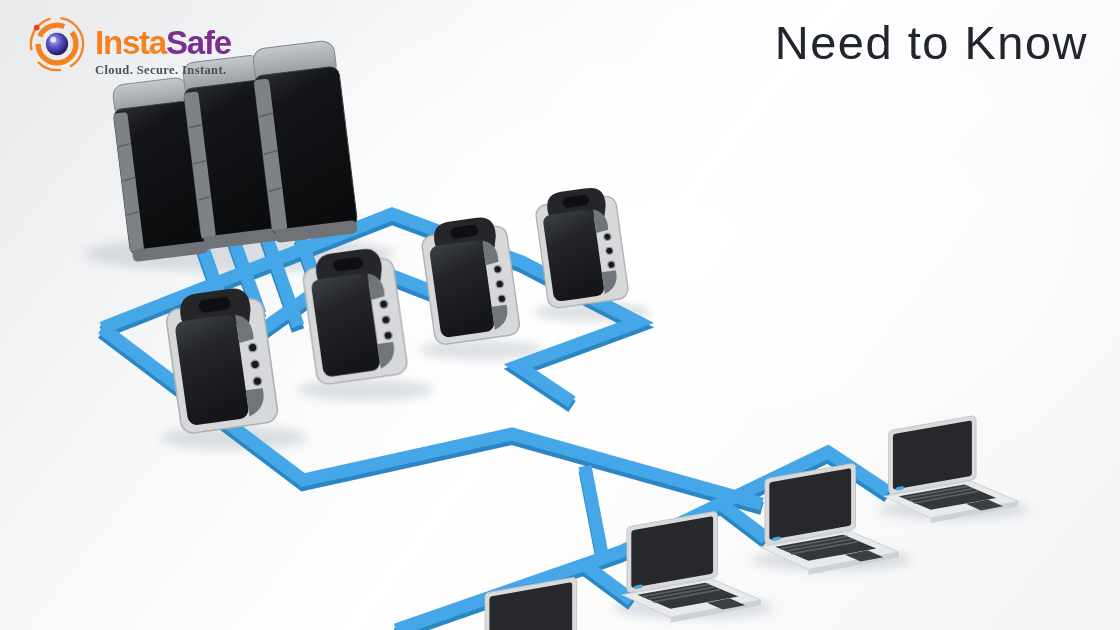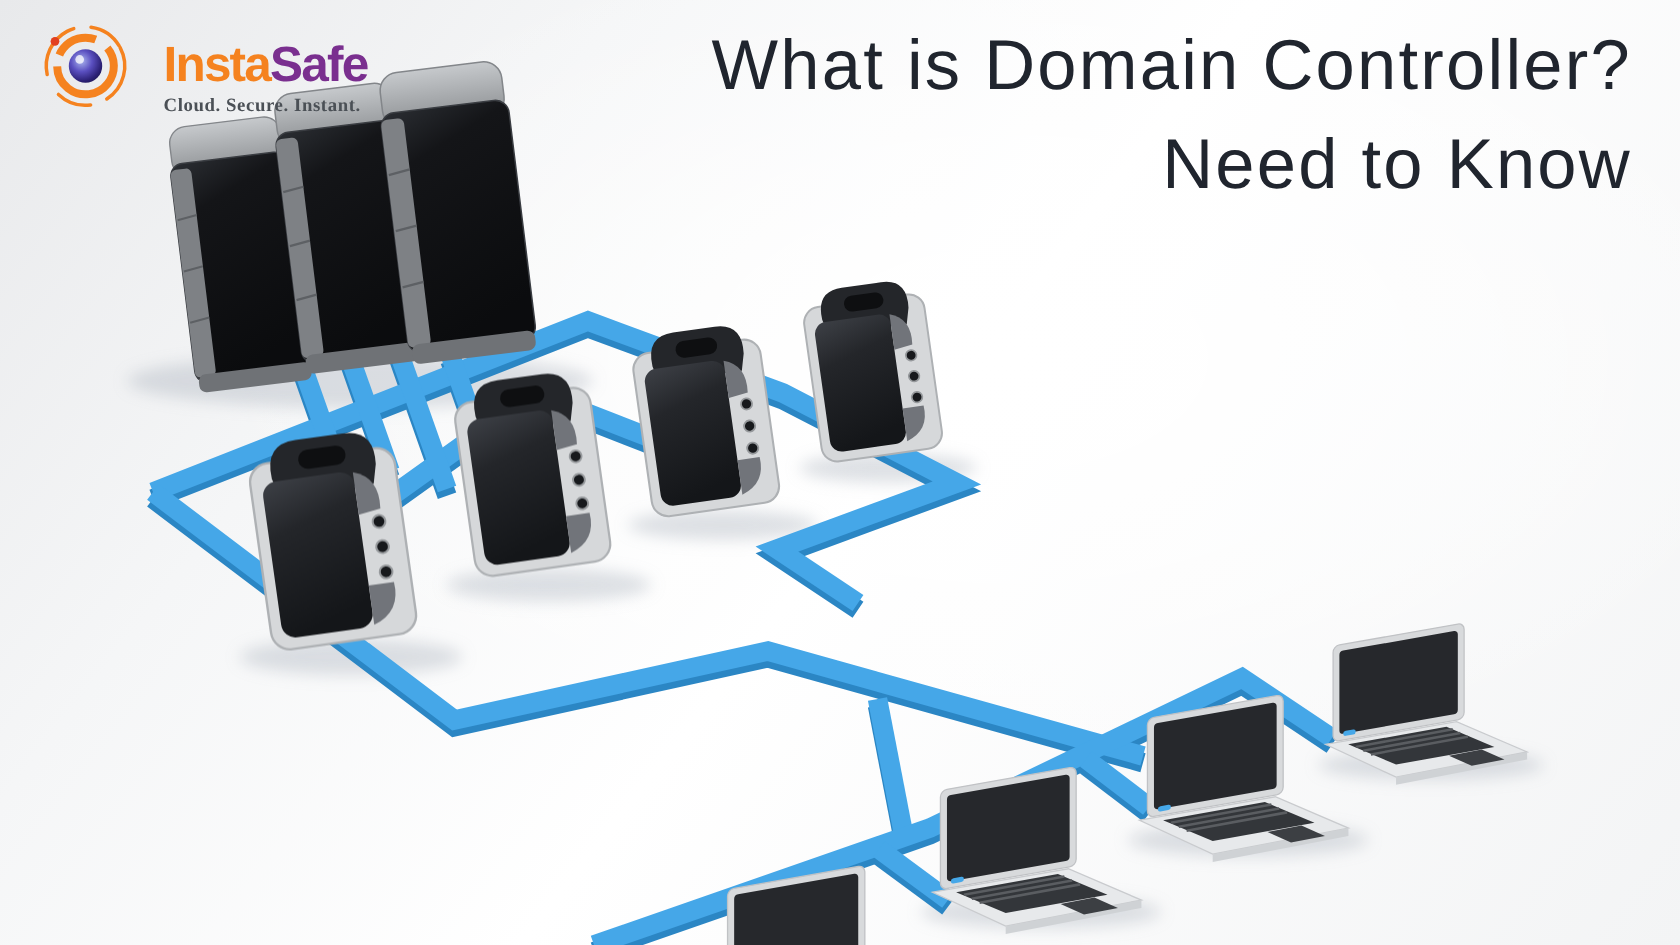--- a/index.html
+++ b/index.html
@@ -18,21 +18,21 @@
   body{font-family:"Liberation Sans","DejaVu Sans",sans-serif;background:#fff}
   .canvas{
     position:relative;width:1120px;height:630px;overflow:hidden;
     background:
       radial-gradient(ellipse 820px 460px at 60% 38%, #ffffff 0%, rgba(255,255,255,0) 65%),
       linear-gradient(128deg, var(--bg-gray) 0%, #f5f6f7 26%, #ffffff 52%, #f3f4f5 100%);
   }
   .illustration{position:absolute;left:0;top:0;width:1120px;height:630px}
 
   
-  .logo{position:absolute;top:13px;left:26px;display:flex;align-items:flex-start;gap:21px;cursor:pointer}
+  .logo{position:absolute;top:13px;left:26px;display:flex;align-items:flex-start;gap:7px;cursor:pointer}
   .logo-icon{width:62px;height:62px;flex:0 0 auto}
   .brand{font-size:33px;font-weight:700;letter-spacing:-1.2px;line-height:1;margin-top:13px;white-space:nowrap}
   .brand-insta{color:var(--brand-orange)}
   .brand-safe{color:var(--brand-purple)}
   .tagline{
     font-family:"Liberation Serif","DejaVu Serif",serif;
     font-size:12.5px;font-weight:700;color:var(--tagline-gray);
     letter-spacing:.4px;margin-top:4px
   }
 
@@ -217,17 +217,16 @@
       <circle cx="-4" cy="-4.5" r="3" fill="#ffffff" opacity="0.75"></circle>
       <circle cx="-21" cy="-17" r="3" fill="var(--brand-red-dot)"></circle>
     </svg>
     <div class="logo-text">
       <div class="brand"><span class="brand-insta">Insta</span><span class="brand-safe">Safe</span></div>
       <div class="tagline">Cloud. Secure. Instant.</div>
     </div>
   </header>
 
   <h1 class="title">
-    <span>What is Domain Controller?</span>
     <span>Need to Know</span>
   </h1>
 
 </div>
 
 </body></html>

